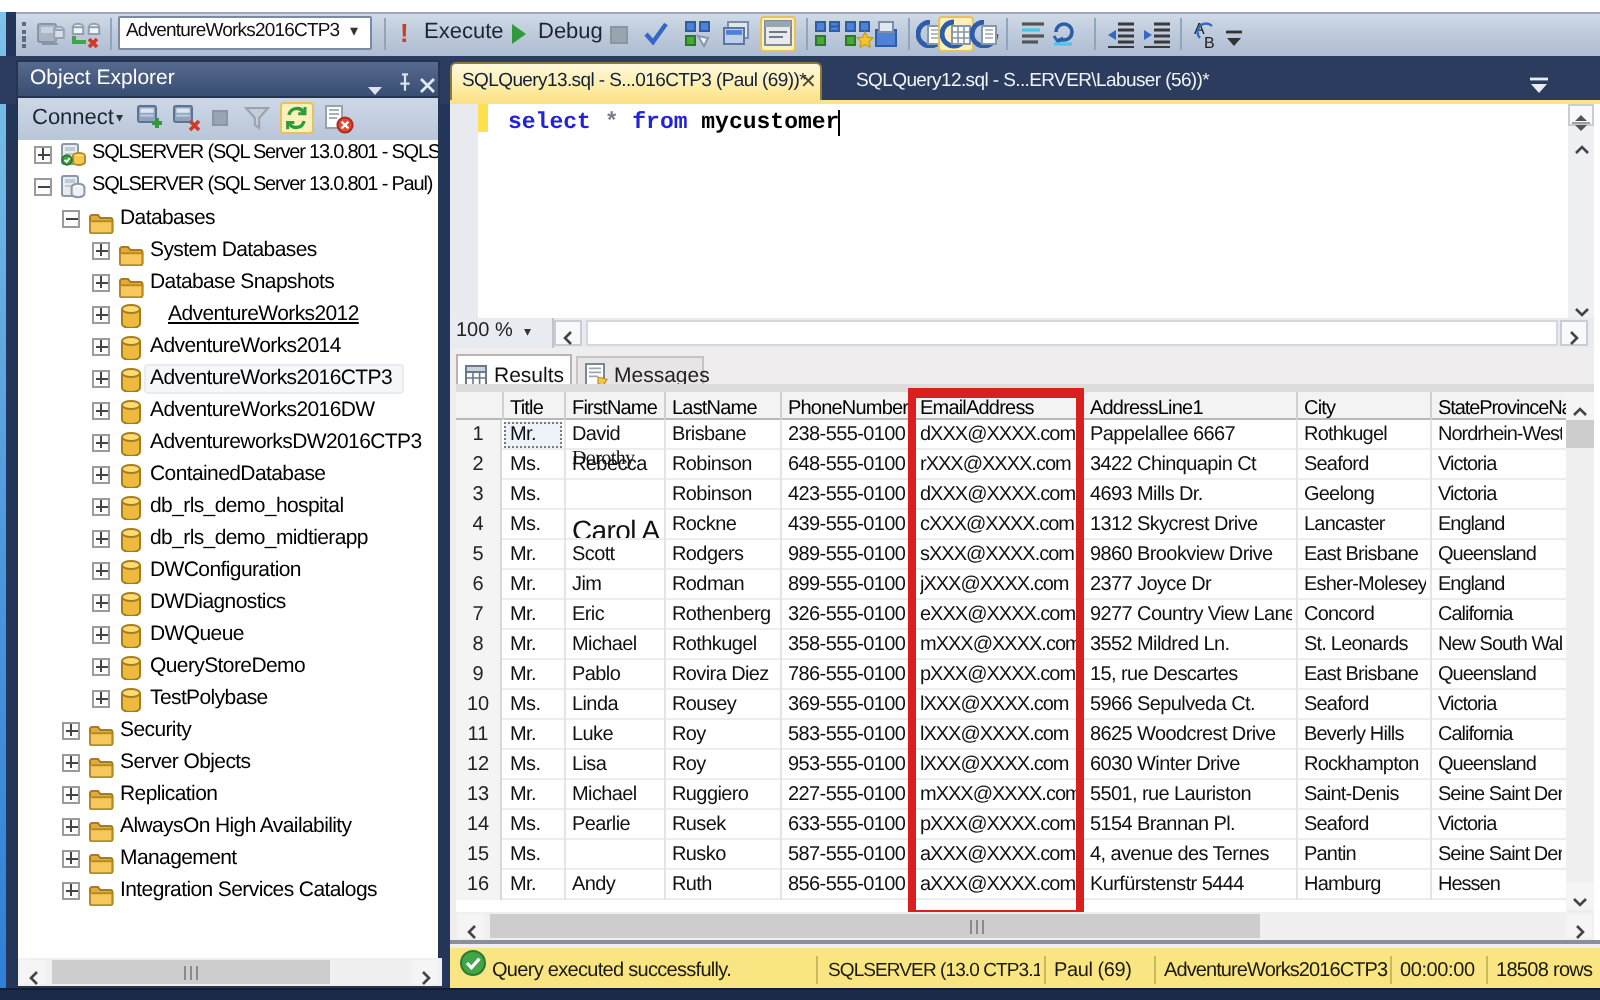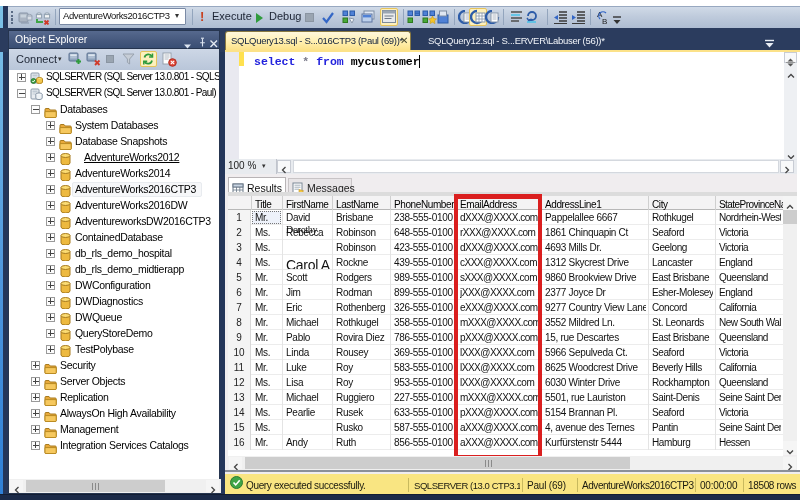--- a/index.html
+++ b/index.html
@@ -472,21 +472,21 @@
 <div style="position:absolute;left:255px;top:227px;width:25px;height:12px;font-size:10px;letter-spacing:-0.3px;color:#111;overflow:hidden;"><span class="tx">Ms.</span></div>
 <div style="position:absolute;left:332px;top:225px;width:1px;height:15px;background:#e4e4e4;"></div>
 <div style="position:absolute;left:286px;top:227px;width:44px;height:12px;font-size:10px;letter-spacing:-0.3px;color:#111;overflow:hidden;"><span class="tx">Rebecca</span></div>
 <div style="position:absolute;left:390px;top:225px;width:1px;height:15px;background:#e4e4e4;"></div>
 <div style="position:absolute;left:336px;top:227px;width:52px;height:12px;font-size:10px;letter-spacing:-0.3px;color:#111;overflow:hidden;"><span class="tx">Robinson</span></div>
 <div style="position:absolute;left:456px;top:225px;width:1px;height:15px;background:#e4e4e4;"></div>
 <div style="position:absolute;left:394px;top:227px;width:60px;height:12px;font-size:10px;letter-spacing:-0.3px;color:#111;overflow:hidden;"><span class="tx">648-555-0100</span></div>
 <div style="position:absolute;left:541px;top:225px;width:1px;height:15px;background:#e4e4e4;"></div>
 <div style="position:absolute;left:460px;top:227px;width:79px;height:12px;font-size:10px;letter-spacing:-0.5px;color:#111;overflow:hidden;"><span class="tx">rXXX@XXXX.com</span></div>
 <div style="position:absolute;left:648px;top:225px;width:1px;height:15px;background:#e4e4e4;"></div>
-<div style="position:absolute;left:545px;top:227px;width:101px;height:12px;font-size:10px;letter-spacing:-0.3px;color:#111;overflow:hidden;"><span class="tx">1861 Chinquapin Ct</span></div>
+<div style="position:absolute;left:545px;top:227px;width:101px;height:12px;font-size:10px;letter-spacing:-0.3px;color:#111;overflow:hidden;"><span class="tx">3422 Chinquapin Ct</span></div>
 <div style="position:absolute;left:715px;top:225px;width:1px;height:15px;background:#e4e4e4;"></div>
 <div style="position:absolute;left:652px;top:227px;width:61px;height:12px;font-size:10px;letter-spacing:-0.4px;color:#111;overflow:hidden;"><span class="tx">Seaford</span></div>
 <div style="position:absolute;left:719px;top:227px;width:62px;height:12px;font-size:10px;letter-spacing:-0.5px;color:#111;overflow:hidden;"><span class="tx">Victoria</span></div>
 <div style="position:absolute;left:228px;top:240px;width:555px;height:15px;background:#ffffff;border-bottom:1px solid #ececec;"></div>
 <div style="position:absolute;left:228px;top:240px;width:23px;height:15px;background:#f4f4f4;border-right:1px solid #d8d8d8;font-size:10px;color:#222;text-align:center;line-height:15px;">3</div>
 <div style="position:absolute;left:282px;top:240px;width:1px;height:15px;background:#e4e4e4;"></div>
 <div style="position:absolute;left:255px;top:242px;width:25px;height:12px;font-size:10px;letter-spacing:-0.3px;color:#111;overflow:hidden;"><span class="tx">Ms.</span></div>
 <div style="position:absolute;left:332px;top:240px;width:1px;height:15px;background:#e4e4e4;"></div>
 <div style="position:absolute;left:286px;top:224px;width:44px;height:12px;font-size:10px;letter-spacing:-0.3px;color:#111;overflow:hidden;font-family:Liberation Serif, serif;"><span class="tx">Dorothy</span></div>
 <div style="position:absolute;left:390px;top:240px;width:1px;height:15px;background:#e4e4e4;"></div>

